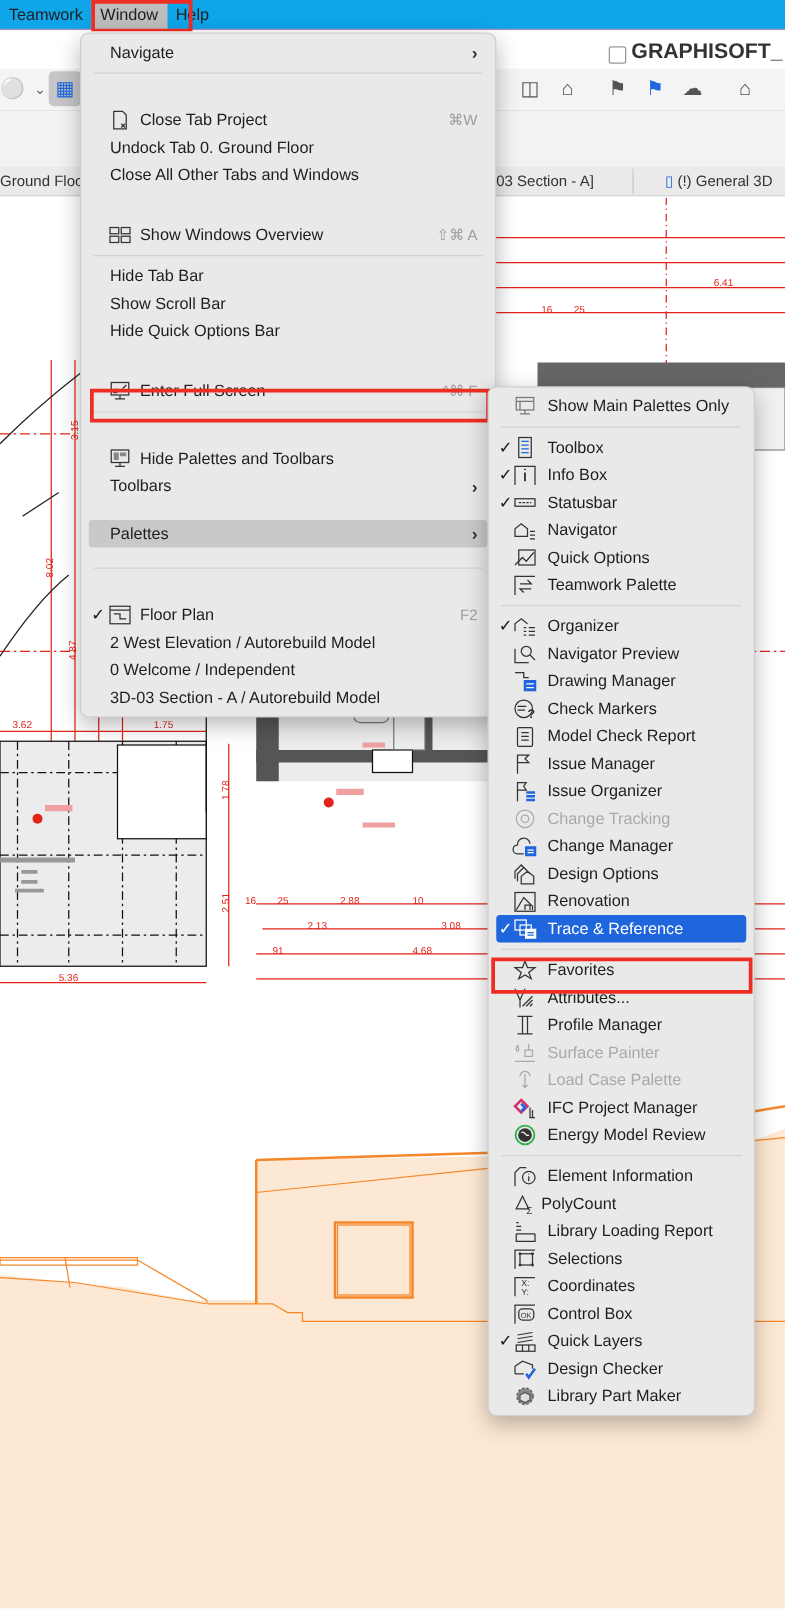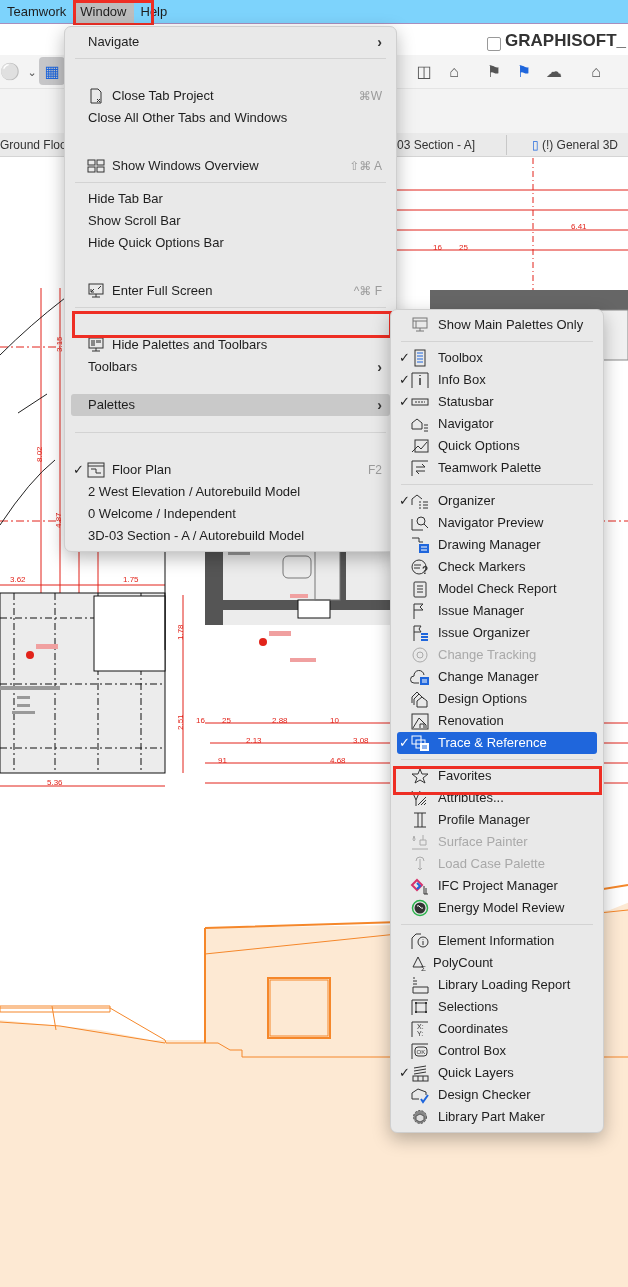--- a/index.html
+++ b/index.html
@@ -1,20 +1,20 @@
 <!DOCTYPE html>
 <html><head>
 <meta charset="utf-8">
 <style>
   * { box-sizing: border-box; margin: 0; padding: 0; }
   html, body { width: 628px; height: 1287px; overflow: hidden; background: #fff; }
   body { position: relative; font-family: "Liberation Sans", sans-serif; font-size: 13px; color: #1e1e1e; }
 
   
-  .menubar { position: absolute; left: 0; top: 0; width: 628px; height: 24px; background: #7dd3fc;
+  .menubar { position: absolute; left: 0; top: 0; width: 628px; height: 24px; background: #0ea5e9;
     border-bottom: 1px solid #a88fbe; display: flex; align-items: center; }
   .menubar .mb-item { height: 24px; line-height: 24px; padding: 0 7px; font-size: 13px; color: #1e1e1e; }
   .menubar .mb-item.active { background: #bdbdbd; }
   .mb-window-box { position: absolute; left: 73px; top: 0; width: 81px; height: 26px; border: 3px solid #ee2e24; }
 
   
   .titlebar { position: absolute; left: 0; top: 25px; width: 628px; height: 30px; background: #fff; }
   .gs-logo { position: absolute; right: 2px; top: 31px; font-weight: bold; font-size: 17px; color: #333; display: flex; align-items: flex-end; gap: 4px; }
   .gs-logo .glyph { width: 14px; height: 14px; border: 1px solid #999; border-radius: 2px; }
   .toolbar { position: absolute; left: 0; top: 55px; width: 628px; height: 34px; background: #f4f4f4; border-bottom: 1px solid #e4e4e4; }
@@ -212,20 +212,21 @@
   </div>
   <div class="sep"></div>
   <div class="mi with-icon">
     <span class="ico"><svg class="i" viewBox="0 0 18 16">
           <path d="M4 1 H11 L14 4 V15 H4 Z" fill="none" stroke="#333"></path>
           <path d="M10 11 L13 14 M13 11 L10 14" stroke="#333"></path>
         </svg></span>
     <span>Close Tab Project</span>
     <span class="shortcut">⌘W</span>
   </div>
+  <div class="mi">Undock Tab 0. Ground Floor</div>
   <div class="mi">Close All Other Tabs and Windows</div>
   <div class="mi with-icon">
     <span class="ico"><svg class="i" viewBox="0 0 18 16">
           <rect x="1" y="2" width="7" height="5" fill="none" stroke="#333"></rect>
           <rect x="10" y="2" width="7" height="5" fill="none" stroke="#333"></rect>
           <rect x="1" y="9" width="7" height="5" fill="none" stroke="#333"></rect>
           <rect x="10" y="9" width="7" height="5" fill="none" stroke="#333"></rect>
         </svg></span>
     <span>Show Windows Overview</span>
     <span class="shortcut">⇧⌘ A</span>

